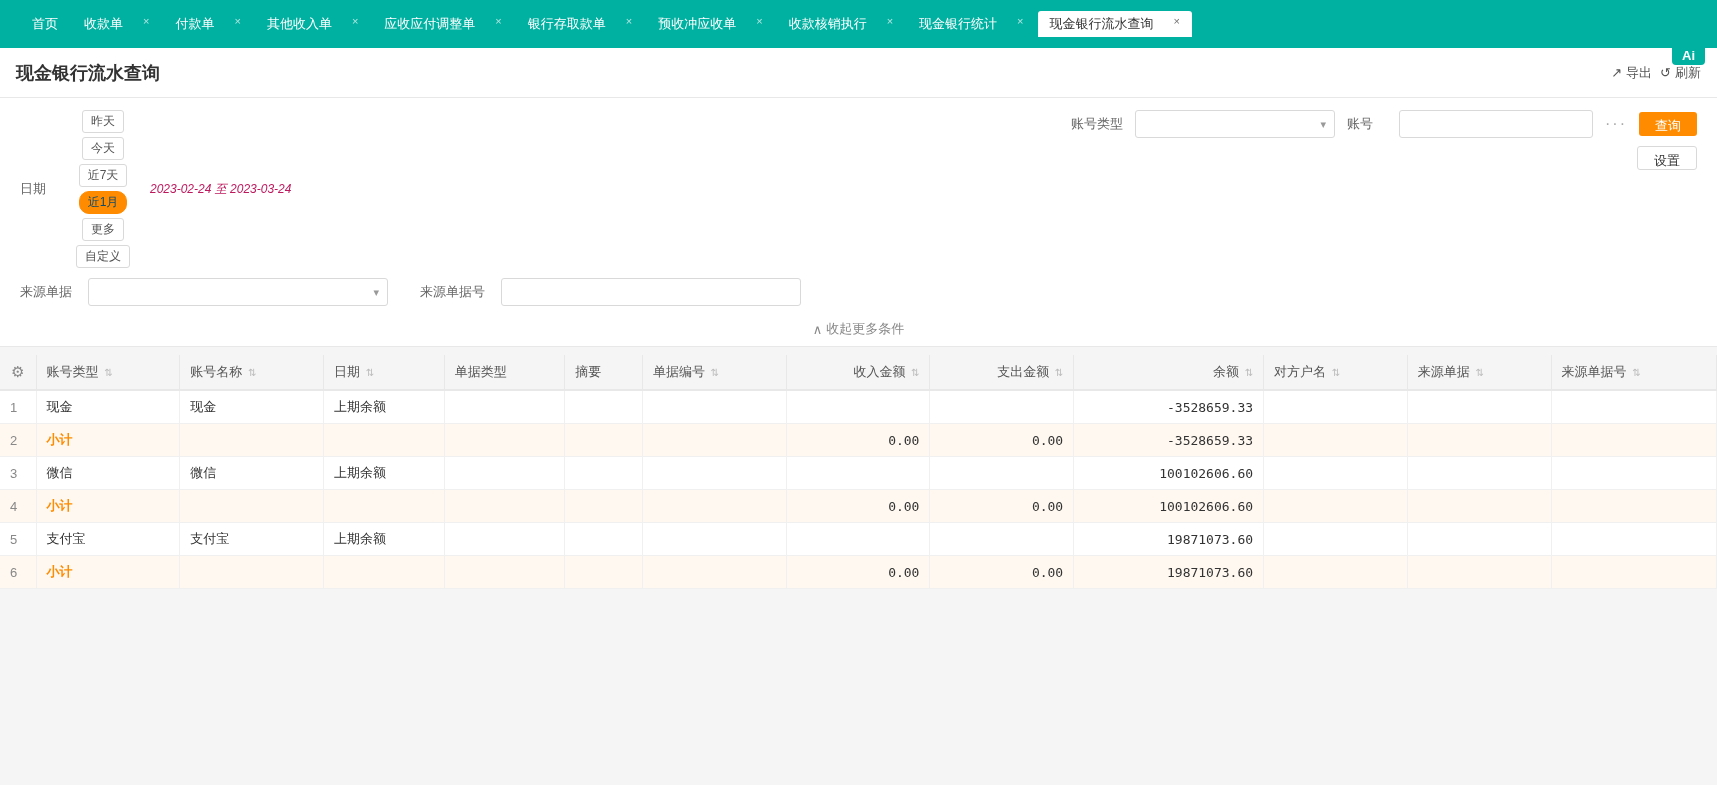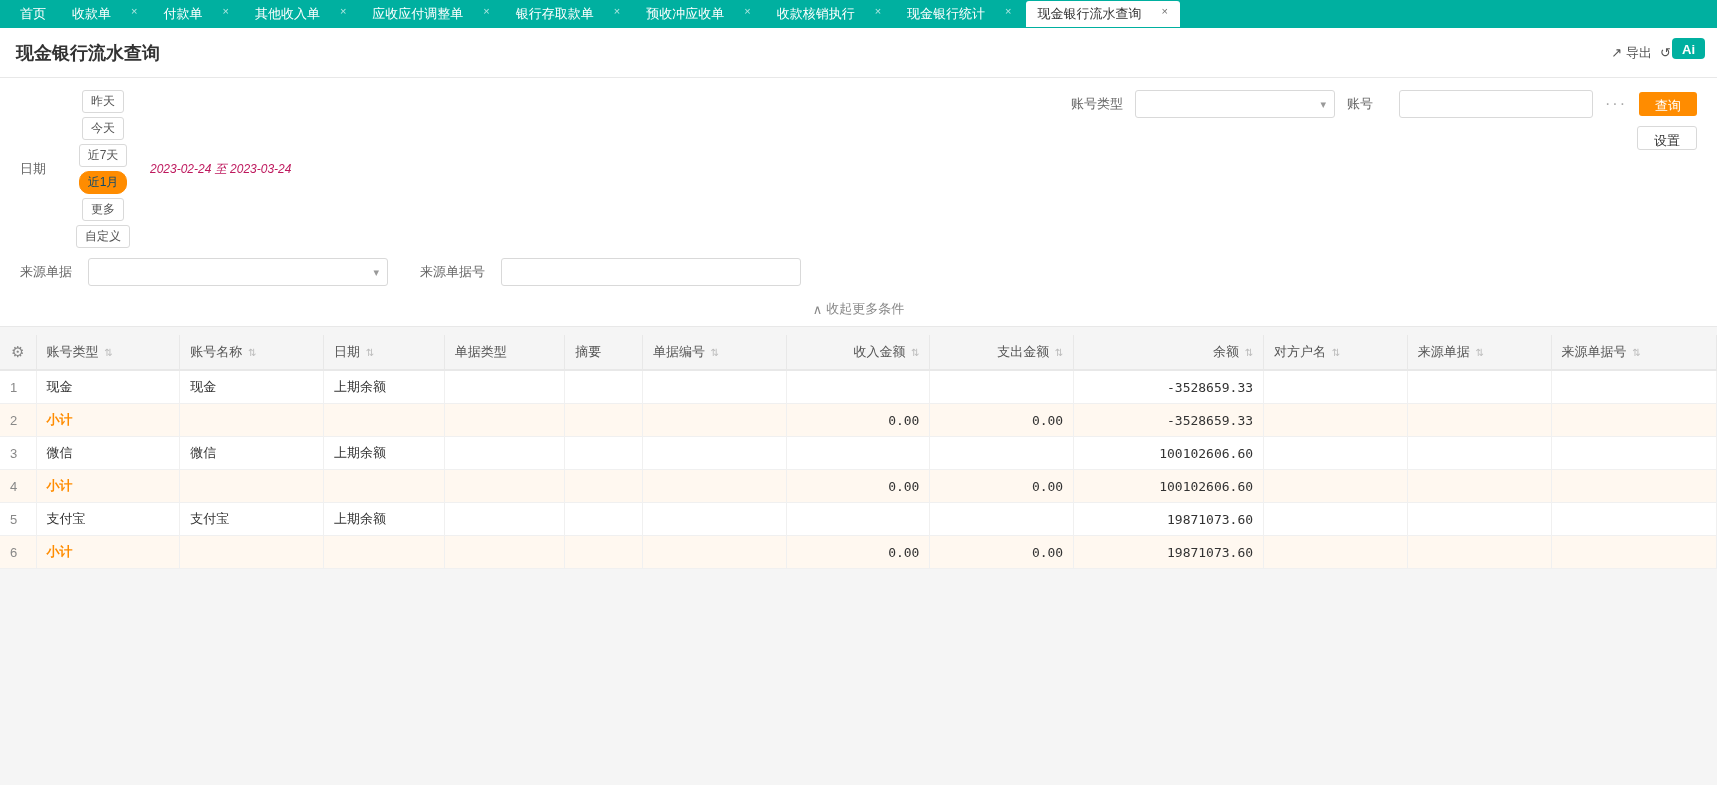--- a/index.html
+++ b/index.html
@@ -3,22 +3,22 @@
   <meta charset="utf-8">
   <style>
     * { box-sizing: border-box; margin: 0; padding: 0; font-family: 'Microsoft YaHei', Arial, sans-serif; font-size: 13px; }
     body { background: #f5f5f5; min-width: 1717px; }
 
     
     .top-nav {
       background: #00b0a0;
       display: flex;
       align-items: center;
-      height: 28px;
-      padding: 0 8px;
+      height: 48px;
+      padding: 0 20px;
       gap: 2px;
     }
     .nav-item {
       color: #fff;
       padding: 4px 12px;
       border-radius: 3px 3px 0 0;
       cursor: pointer;
       white-space: nowrap;
       font-size: 13px;
       display: flex;
@@ -472,15 +472,15 @@
           <td class="amount-col">0.00</td>
           <td class="amount-col">19871073.60</td>
           <td class=""></td>
           <td class=""></td>
           <td class=""></td>
         </tr>
       </tbody>
   </table>
 </div>
 
-<div style="position:fixed; top:38px; right:12px; background:#00b0a0; color:#fff; border-radius:4px; padding:2px 10px; font-size:15px; font-weight:bold; z-index:100;">
+<div style="position:fixed; top:44px; right:12px; background:#00b0a0; color:#fff; border-radius:4px; padding:2px 10px; font-size:15px; font-weight:bold; z-index:100;">
   <span>Ai</span>
 </div>
 
 </body></html>

